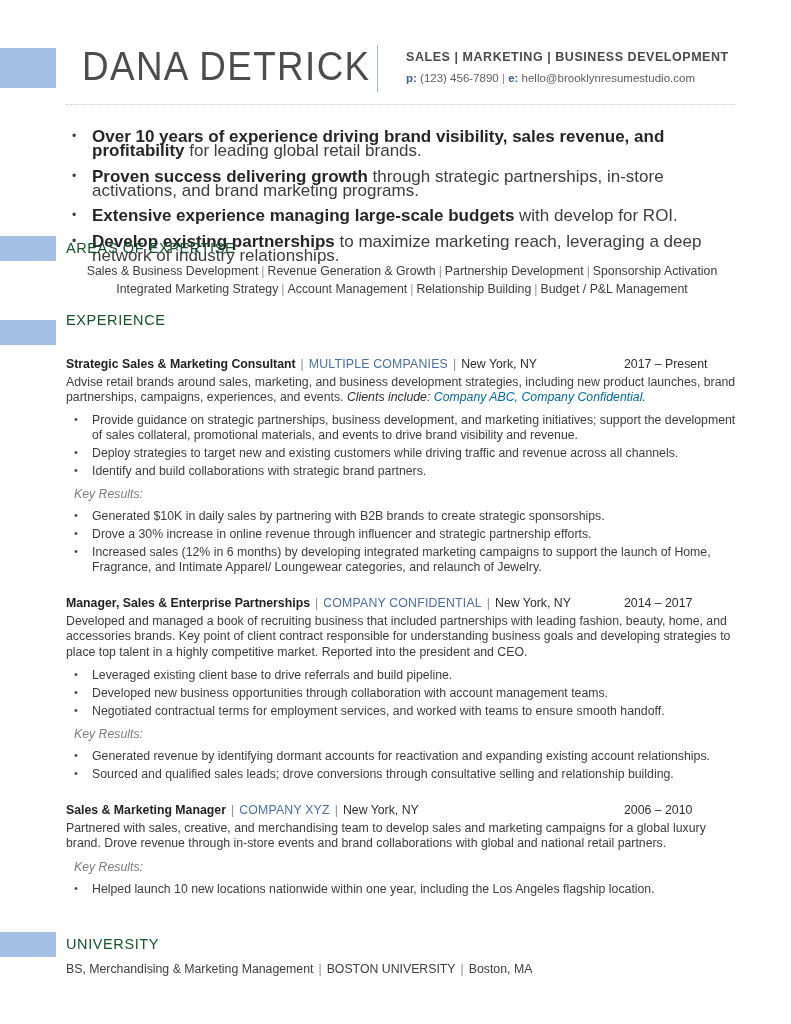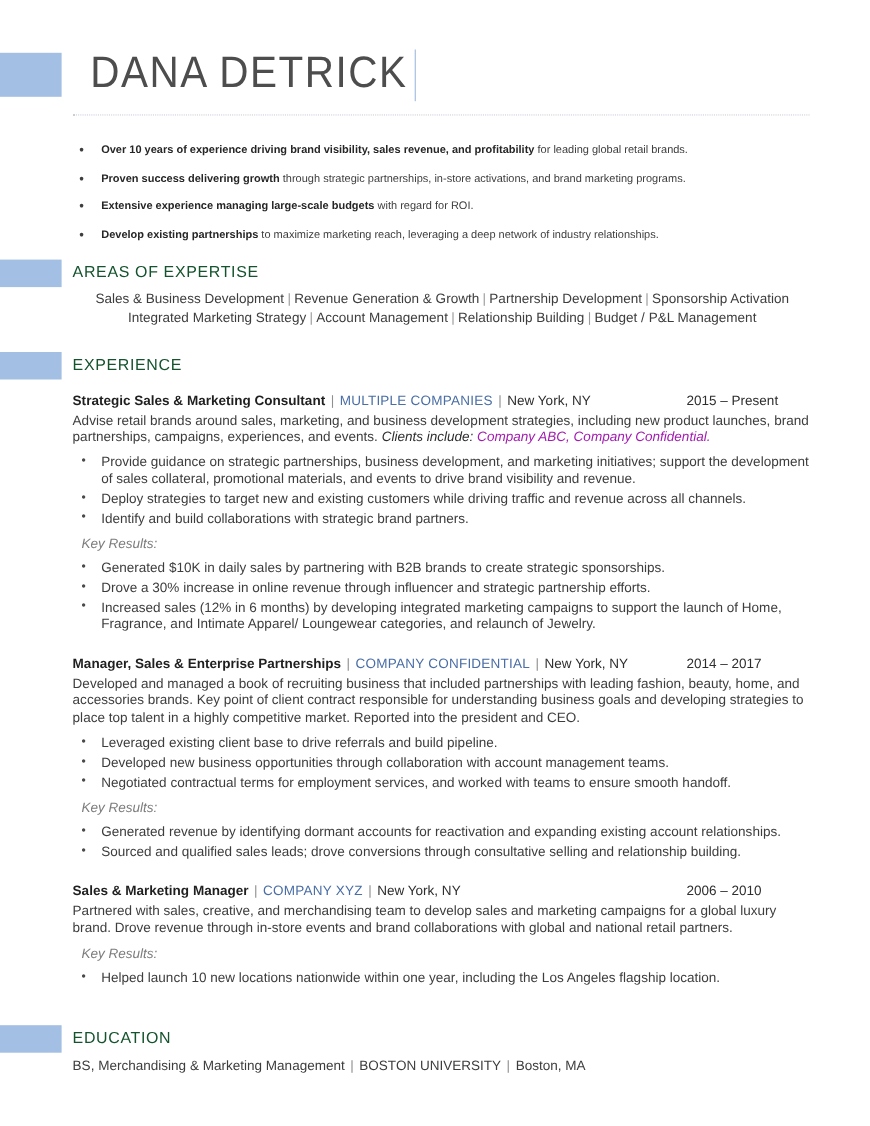--- a/index.html
+++ b/index.html
@@ -117,21 +117,21 @@
   
   .summary {
     position: absolute;
     left: 66px;
     top: 130px;
     width: 672px;
   }
   .sum-item {
     position: relative;
     padding-left: 26px;
-    font-size: 10px;
+    font-size: 17px;
     line-height: 14px;
     color: #3d3d3d;
     margin-bottom: 11.5px;
   }
   .sum-item::before {
     content: "\2022";
     position: absolute;
     left: 6px;
     top: -1px;
     font-size: 12px;
@@ -149,21 +149,21 @@
     width: 672px;
     text-align: center;
     font-size: 12.3px;
     line-height: 18px;
     color: #3d3d3d;
   }
   .aoe-body .pipe { color: #9a9a9a; padding: 0 3px; }
 
   
   #exp-accent { top: 320px; }
-  #exp-title  { top: 322px; }
+  #exp-title  { top: 310px; }
 
   .jobs {
     position: absolute;
     left: 66px;
     top: 357px;
     width: 672px;
   }
   .job { position: relative; }
   .job-head {
     position: relative;
@@ -184,21 +184,21 @@
     color: #2e2e2e;
     white-space: nowrap;
   }
   .job-desc {
     font-size: 12.3px;
     line-height: 15.2px;
     color: #3d3d3d;
     margin-bottom: 8px;
   }
   .job-desc .clients-label { font-style: italic; color: #2e2e2e; }
-  .job-desc .clients-value { font-style: italic; color: #a21caf; }
+  .job-desc .clients-value { font-style: italic; color: #0369a1; }
 
   .job-bullets { margin: 0 0 0 0; }
   .jb {
     position: relative;
     padding-left: 26px;
     font-size: 12.3px;
     line-height: 14.6px;
     color: #3d3d3d;
     margin-bottom: 3.5px;
   }
@@ -237,33 +237,43 @@
 </head>
 <body>
 
 <div class="page">
 
   <div class="header">
     <div class="header-accent"></div>
     <div class="name">DANA DETRICK</div>
     <div class="header-rule"></div>
 
+    <div class="contact">
+      <div class="contact-line1">SALES  |  MARKETING  |  BUSINESS DEVELOPMENT</div>
+      <div class="contact-line2">
+        <span class="tag">p:</span>
+        <span>(123) 456-7890</span>
+        <span class="sep">|</span>
+        <span class="tag">e:</span>
+        <span>hello@brooklynresumestudio.com</span>
+      </div>
+    </div>
 
     <div class="dotted-divider"></div>
   </div>
 
   <div class="summary">
     <div class="sum-item">
       <b>Over 10 years of experience driving brand visibility, sales revenue, and profitability</b><span> for leading global retail brands.</span>
     </div>
     <div class="sum-item">
       <b>Proven success delivering growth</b><span> through strategic partnerships, in-store activations, and brand marketing programs.</span>
     </div>
     <div class="sum-item">
-      <b>Extensive experience managing large-scale budgets</b><span> with regard for ROI.</span>
+      <b>Extensive experience managing large-scale budgets</b><span> with develop for ROI.</span>
     </div>
     <div class="sum-item">
       <b>Develop existing partnerships</b><span> to maximize marketing reach, leveraging a deep network of industry relationships.</span>
     </div>
   </div>
 
   <div class="section-accent" id="aoe-accent"></div>
   <div class="section-title" id="aoe-title">AREAS OF EXPERTISE</div>
   <div class="aoe-body">
     <div>
@@ -275,21 +285,21 @@
   </div>
 
   <div class="section-accent" id="exp-accent"></div>
   <div class="section-title" id="exp-title">EXPERIENCE</div>
 
   <div class="jobs">
 
     <div class="job">
       <div class="job-head">
         <span class="job-title">Strategic Sales &amp; Marketing Consultant</span><span class="pipe">|</span><span class="job-company">MULTIPLE COMPANIES</span><span class="pipe">|</span><span class="job-loc">New York, NY</span>
-        <span class="job-dates">2015 – Present</span>
+        <span class="job-dates">2017 – Present</span>
       </div>
       <div class="job-desc">
         <span>Advise retail brands around sales, marketing, and business development strategies, including new product launches, brand partnerships, campaigns, experiences, and events. </span><span class="clients-label">Clients include:</span><span class="clients-value"> Company ABC, Company Confidential.</span>
       </div>
       <div class="job-bullets">
         <div class="jb">Provide guidance on strategic partnerships, business development, and marketing initiatives; support the development of sales collateral, promotional materials, and events to drive brand visibility and revenue.</div>
         <div class="jb">Deploy strategies to target new and existing customers while driving traffic and revenue across all channels.</div>
         <div class="jb">Identify and build collaborations with strategic brand partners.</div>
       </div>
       <div class="key-results">Key Results:</div>
@@ -330,18 +340,18 @@
       </div>
       <div class="key-results indented">Key Results:</div>
       <div class="job-bullets">
         <div class="jb">Helped launch 10 new locations nationwide within one year, including the Los Angeles flagship location.</div>
       </div>
     </div>
 
   </div>
 
   <div class="section-accent" id="edu-accent"></div>
-  <div class="section-title" id="edu-title">EDUCATION</div>
+  <div class="section-title" id="edu-title">UNIVERSITY</div>
   <div class="edu-body">
     <span>BS, Merchandising &amp; Marketing Management</span><span class="pipe">|</span><span>BOSTON UNIVERSITY</span><span class="pipe">|</span><span>Boston, MA</span>
   </div>
 
 </div>
 
 </body></html>

